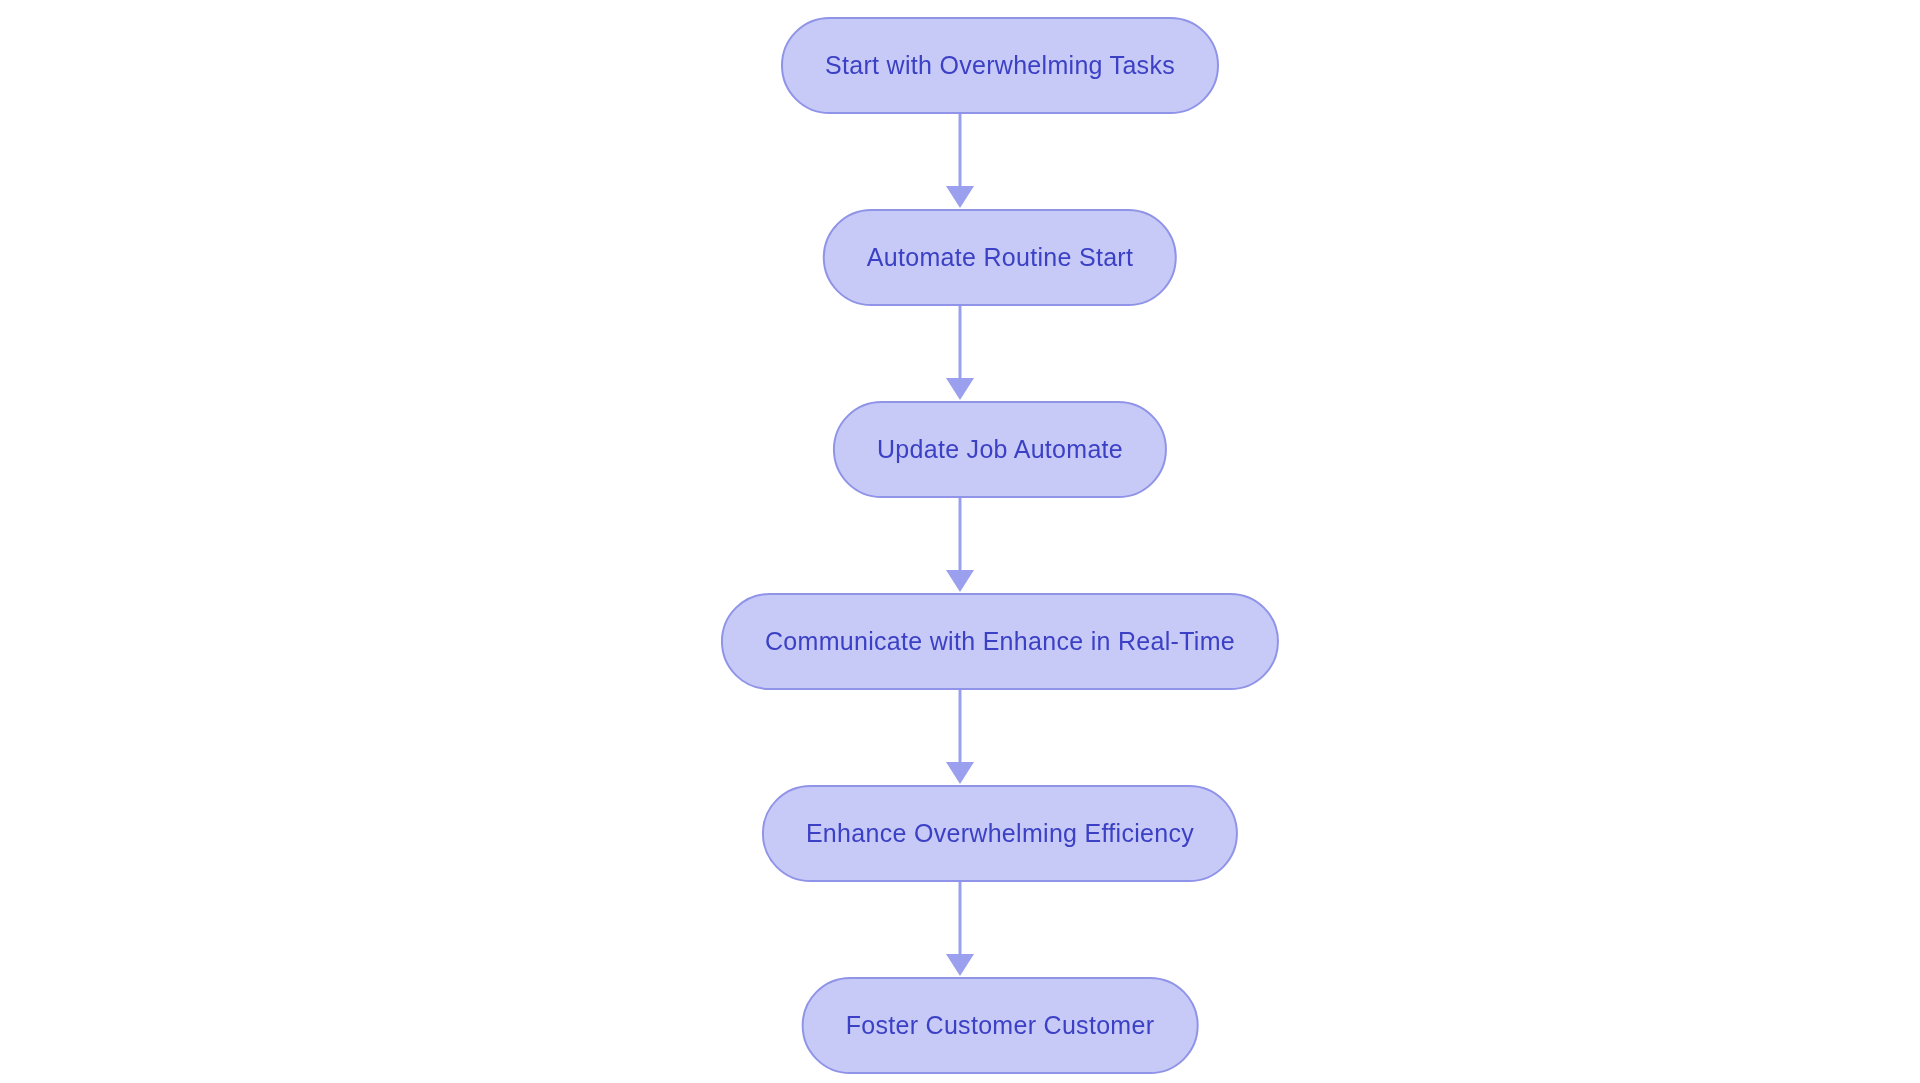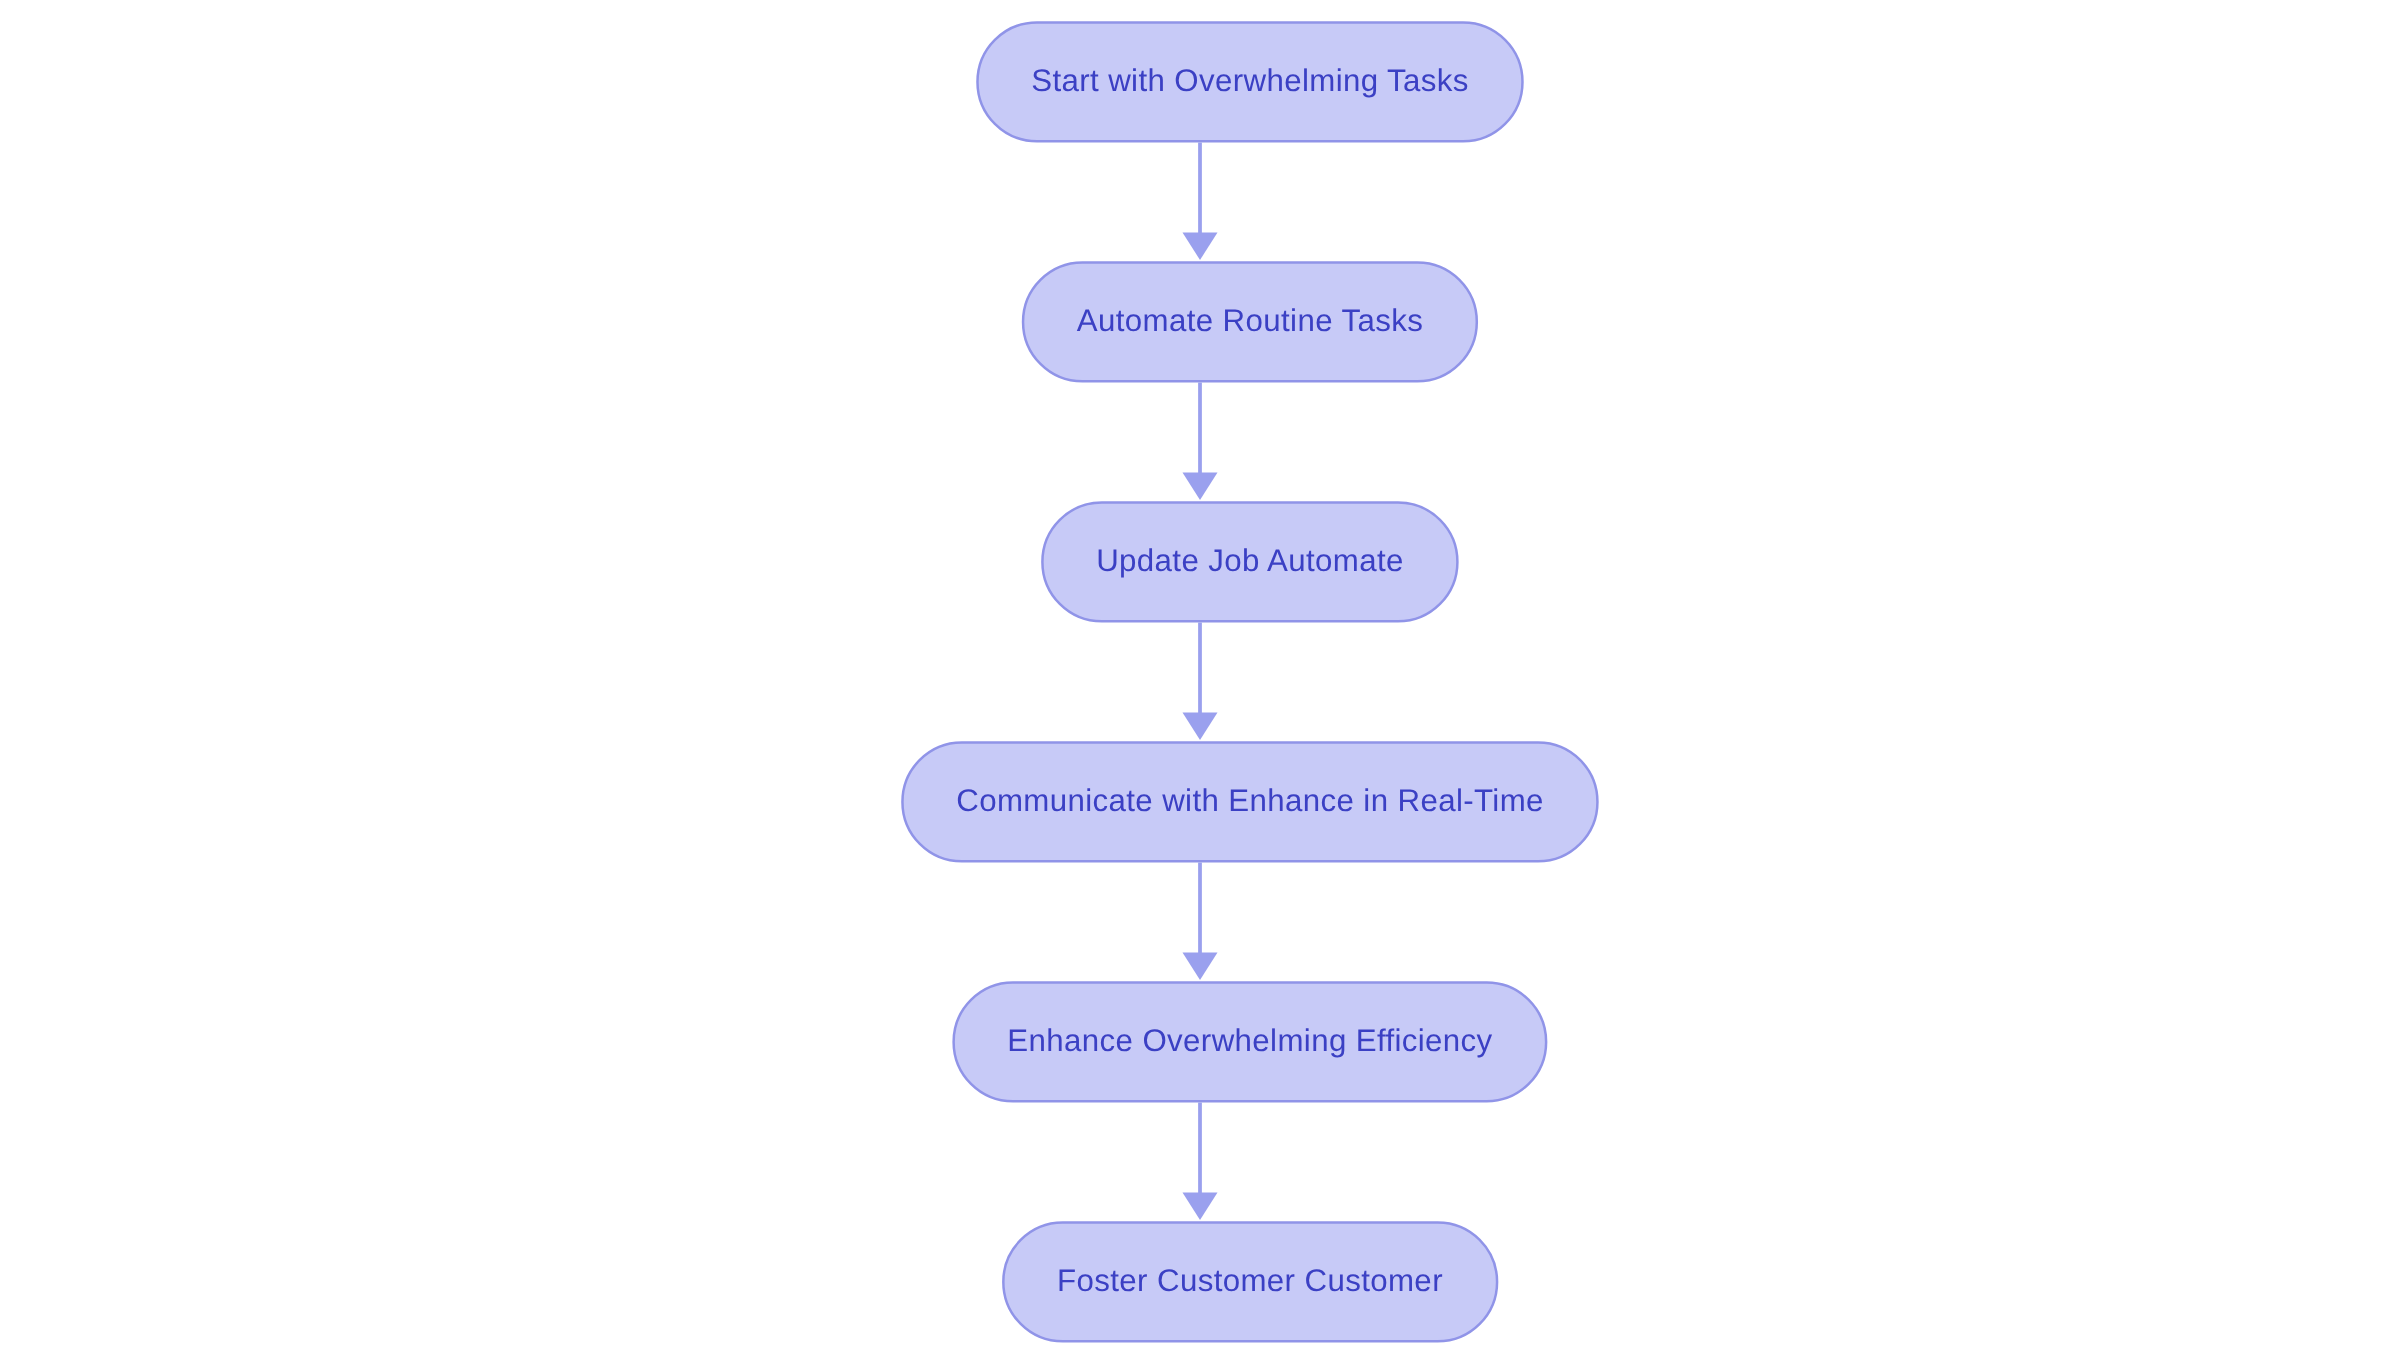--- a/index.html
+++ b/index.html
@@ -59,21 +59,21 @@
     border-right: 14px solid transparent;
     border-top: 22px solid var(--arrow-color, #9aa0ee);
   }
 </style>
 </head>
 <body>
 
 <div class="canvas">
   <div id="flowchart">
       <div class="flow-node" style="top: 17px;">Start with Overwhelming Tasks</div>
-      <div class="flow-node" style="top: 209px;">Automate Routine Tasks</div>
+      <div class="flow-node" style="top: 209px;">Automate Routine Start</div>
       <div class="flow-node" style="top: 401px;">Update Job Automate</div>
       <div class="flow-node" style="top: 593px;">Communicate with Enhance in Real-Time</div>
       <div class="flow-node" style="top: 785px;">Enhance Overwhelming Efficiency</div>
       <div class="flow-node" style="top: 977px;">Foster Customer Customer</div>
       <div class="flow-arrow" style="top: 114px; height: 94px;">
         <div class="shaft" style="height: 76px;"></div>
         <div class="head"></div>
       </div>
       <div class="flow-arrow" style="top: 306px; height: 94px;">
         <div class="shaft" style="height: 76px;"></div>

